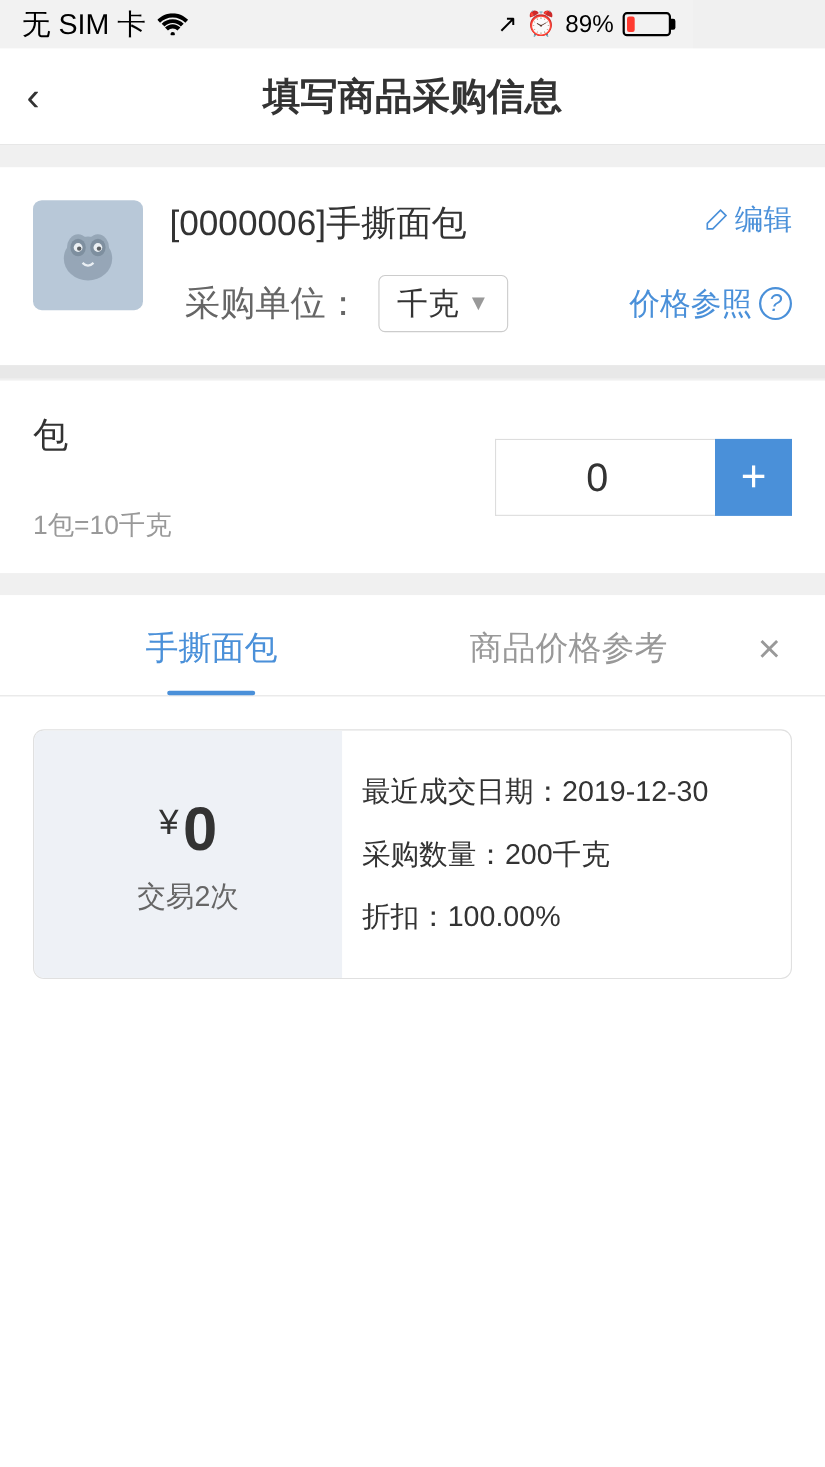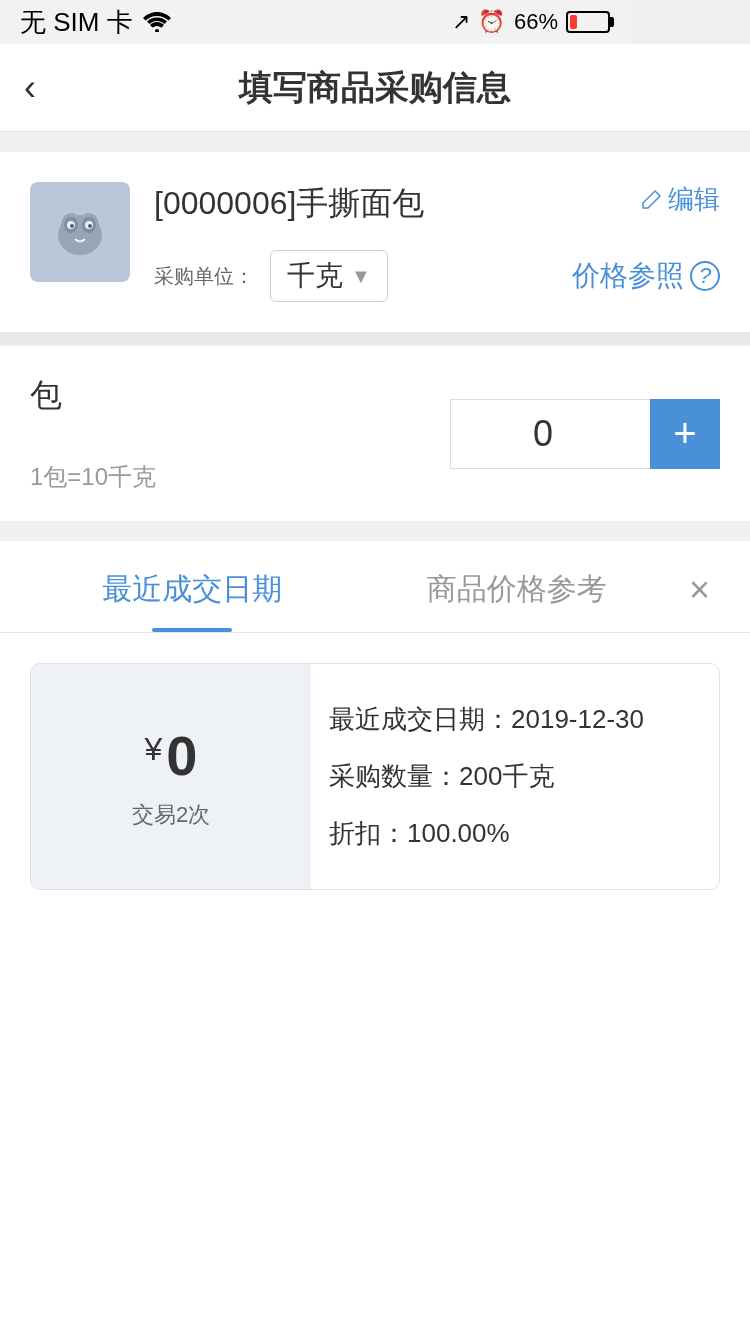--- a/index.html
+++ b/index.html
@@ -157,23 +157,24 @@
       gap: 6px;
       flex-shrink: 0;
       margin-left: 20px;
     }
     .unit-row {
       display: flex;
       align-items: center;
       justify-content: space-between;
     }
     .unit-label {
-      font-size: 20px;
+      font-size: 32px;
       color: #666;
       margin-right: 16px;
+      margin-left: 14px;
     }
     .unit-select {
       display: flex;
       align-items: center;
       border: 1px solid #ccc;
       border-radius: 6px;
       padding: 6px 16px;
       font-size: 28px;
       color: #333;
       background: #fff;
@@ -328,21 +329,21 @@
     }
     .card-price-symbol {
       font-size: 32px;
       margin-top: 8px;
     }
     .card-price-number {
       font-size: 56px;
       font-weight: 600;
     }
     .card-trade-count {
-      font-size: 22px;
+      font-size: 26px;
       color: #666;
       margin-top: 12px;
     }
     .card-right {
       flex: 1;
       padding: 36px 18px;
       display: flex;
       flex-direction: column;
       gap: 18px;
     }
@@ -367,21 +368,21 @@
     <svg class="wifi-icon" viewBox="0 0 28 20">
       <path d="M14 4C9.5 4 5.5 5.8 2.5 8.6L0 6C3.6 2.4 8.6 0 14 0s10.4 2.4 14 6l-2.5 2.6C22.5 5.8 18.5 4 14 4z" fill="#000"></path>
       <path d="M14 9c-2.9 0-5.5 1.2-7.4 3.1L4 9.5C6.5 7 10 5.5 14 5.5s7.5 1.5 10 4l-2.6 2.6C19.5 10.2 16.9 9 14 9z" fill="#000"></path>
       <path d="M14 14c-1.7 0-3.2.7-4.3 1.8L7 13c1.8-1.8 4.3-3 7-3s5.2 1.2 7 3l-2.7 2.8C17.2 14.7 15.7 14 14 14z" fill="#000"></path>
       <circle cx="14" cy="19" r="2" fill="#000"></circle>
     </svg>
   </div>
   <div class="status-right">
     <span style="font-size:22px;">↗</span>
     <span style="font-size:22px;">⏰</span>
-    <span>66%</span>
+    <span>89%</span>
     <div class="battery-container">
       <div class="battery-box">
         <div class="battery-fill"></div>
       </div>
     </div>
   </div>
 </div>
 
 <div class="nav-bar">
   <span class="nav-back">‹</span>
@@ -440,21 +441,21 @@
     <span class="quantity-conversion">1包=10千克</span>
   </div>
   <div class="quantity-input-group">
     <input type="number" class="quantity-input" value="0" style="">
     <button class="quantity-plus-btn">+</button>
   </div>
 </div>
 
 <div class="tabs-container">
   <div class="tab-item active">
-    <span>最近成交日期</span>
+    <span>手撕面包</span>
   </div>
   <div class="tab-item">
     <span>商品价格参考</span>
   </div>
   <div class="tab-close">×</div>
 </div>
 
 <div class="card-container">
   <div class="history-card">
     <div class="card-left">

